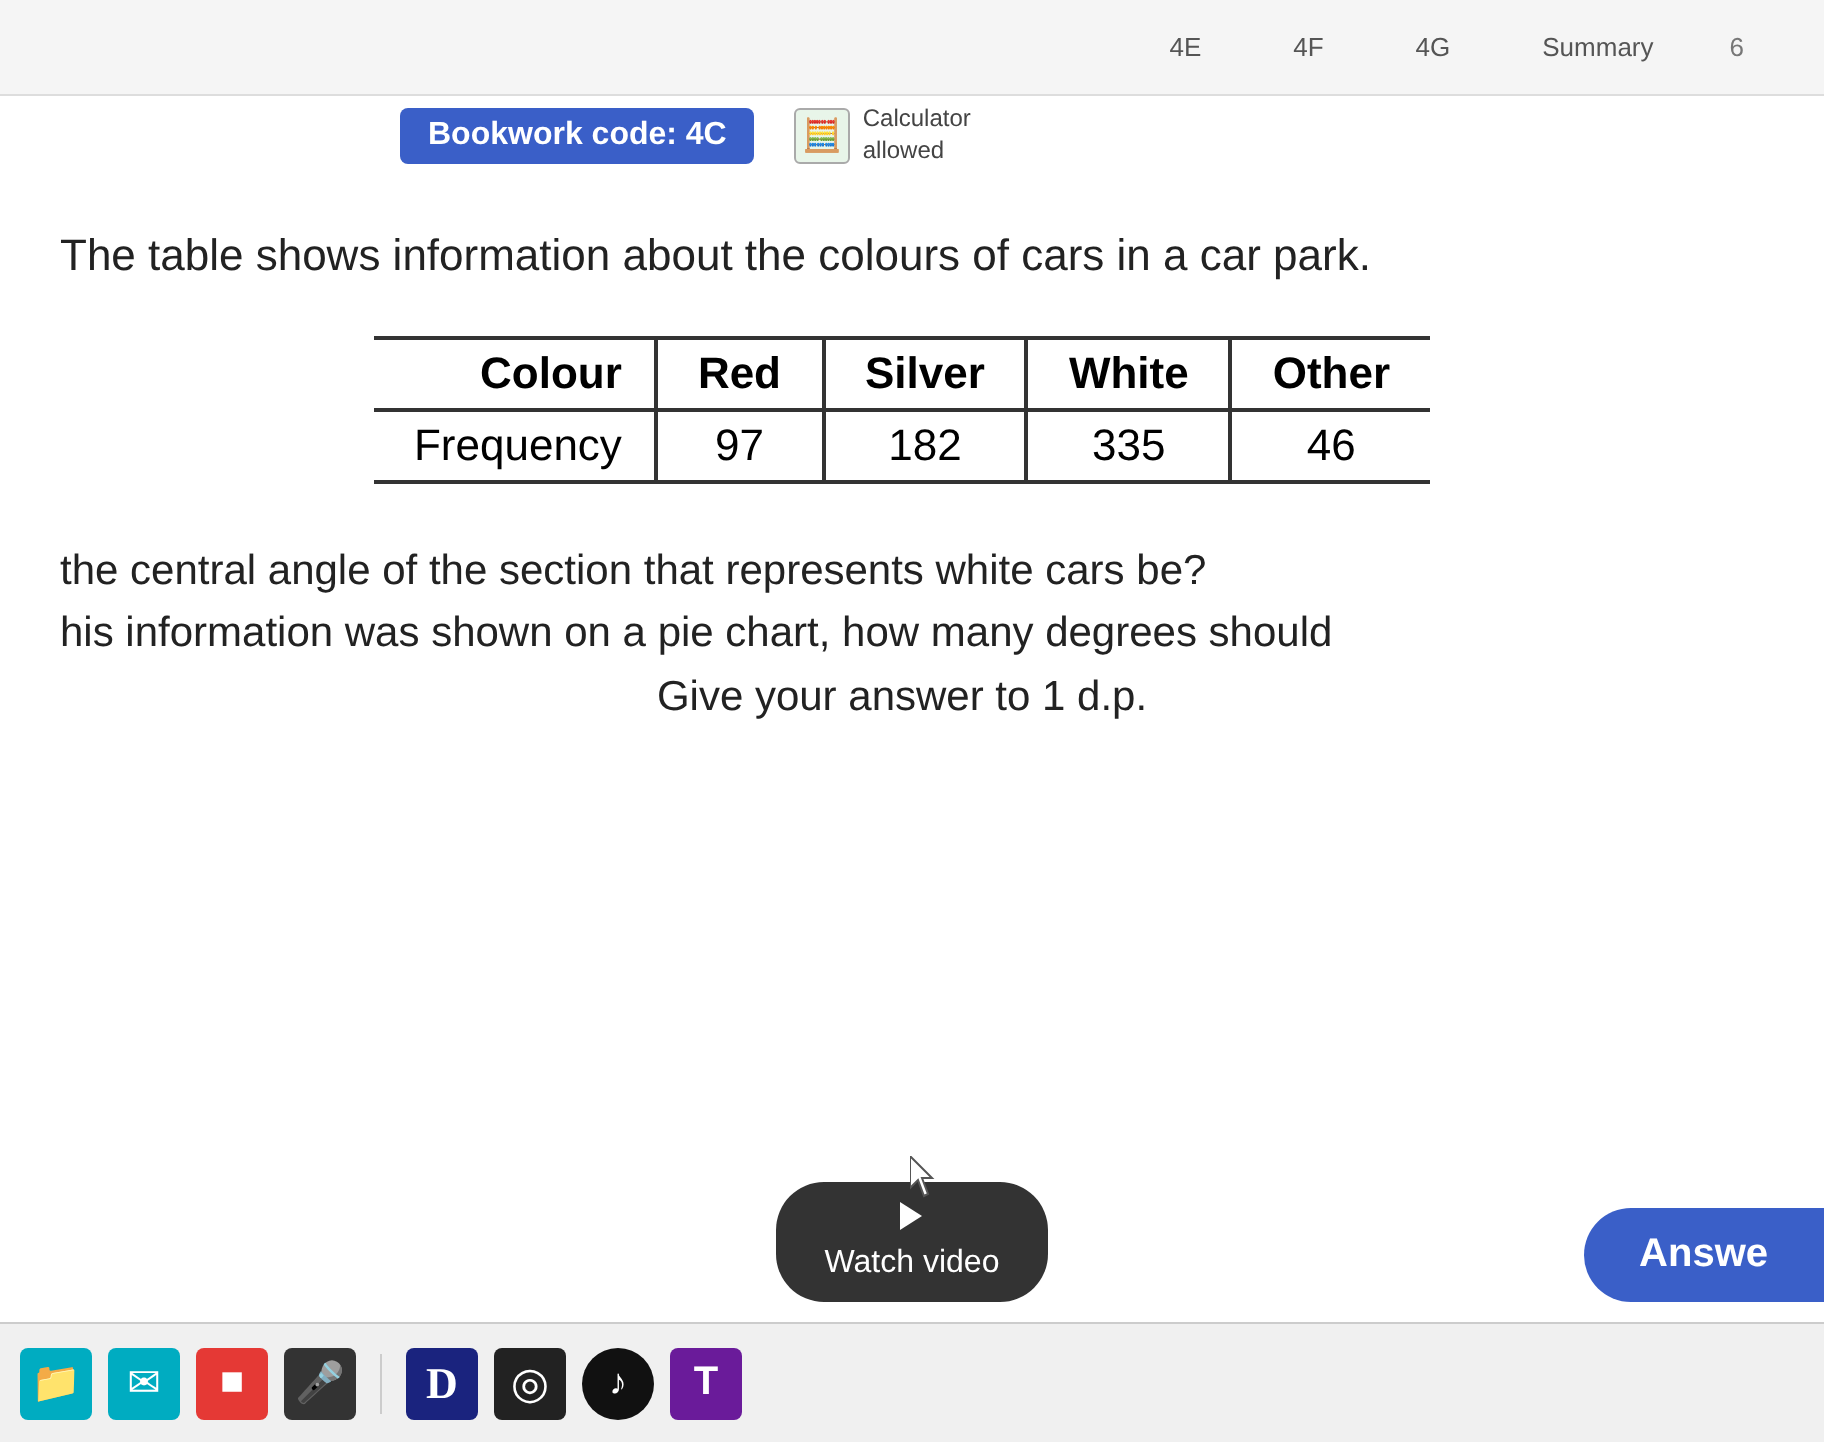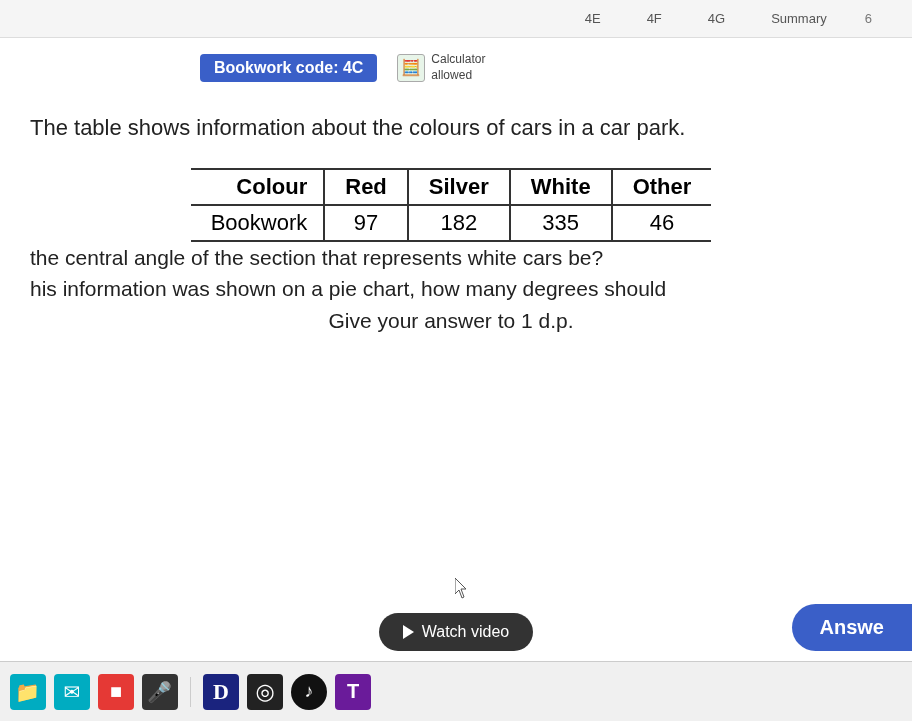--- a/index.html
+++ b/index.html
@@ -26,21 +26,21 @@
         repeating-linear-gradient(90deg, transparent, transparent 39px, rgba(180,180,200,0.15) 40px);
       background-color: #dde2ee;
     }
 
     
     .top-nav {
       position: absolute;
       top: 0;
       left: 0;
       right: 0;
-      height: 38px;
+      height: 48px;
       background: #f5f5f5;
       display: flex;
       align-items: center;
       justify-content: flex-end;
       padding-right: 20px;
       gap: 30px;
       border-bottom: 1px solid #ddd;
       z-index: 10;
     }
 
@@ -110,20 +110,21 @@
       font-size: 22px;
       color: #222;
       margin-bottom: 24px;
       line-height: 1.4;
     }
 
     
     .data-table-wrapper {
       display: flex;
       justify-content: center;
+      margin-bottom: 28px;
     }
 
     .data-table {
       border-collapse: collapse;
       font-size: 22px;
     }
 
     .data-table th,
     .data-table td {
       padding: 4px 20px;
@@ -185,20 +186,21 @@
       background: #333;
       color: white;
       border: none;
       border-radius: 24px;
       padding: 10px 24px;
       font-size: 16px;
       cursor: pointer;
       display: flex;
       align-items: center;
       gap: 8px;
+      flex-direction: column;
     }
 
     .watch-video-btn .play-icon {
       width: 0;
       height: 0;
       border-top: 7px solid transparent;
       border-bottom: 7px solid transparent;
       border-left: 11px solid white;
       display: inline-block;
     }
@@ -300,21 +302,21 @@
           <tr>
             <th>Colour</th>
             <th>Red</th>
             <th>Silver</th>
             <th>White</th>
             <th>Other</th>
           </tr>
         </thead>
         <tbody>
           <tr>
-            <td>Bookwork</td>
+            <td>Frequency</td>
             <td>97</td>
             <td>182</td>
             <td>335</td>
             <td>46</td>
           </tr>
         </tbody>
       </table>
     </div>
 
     <div class="question-body">

